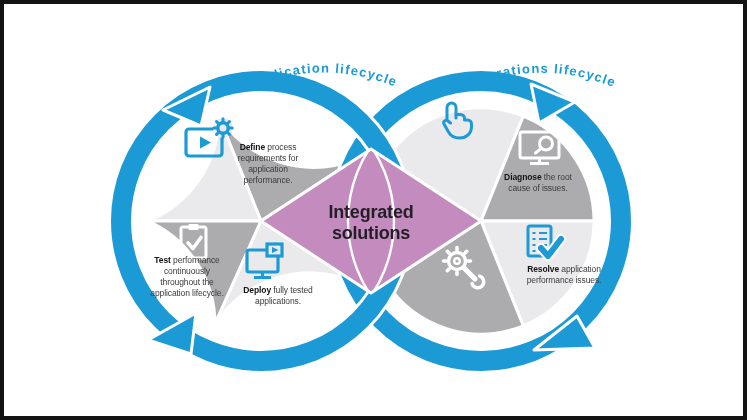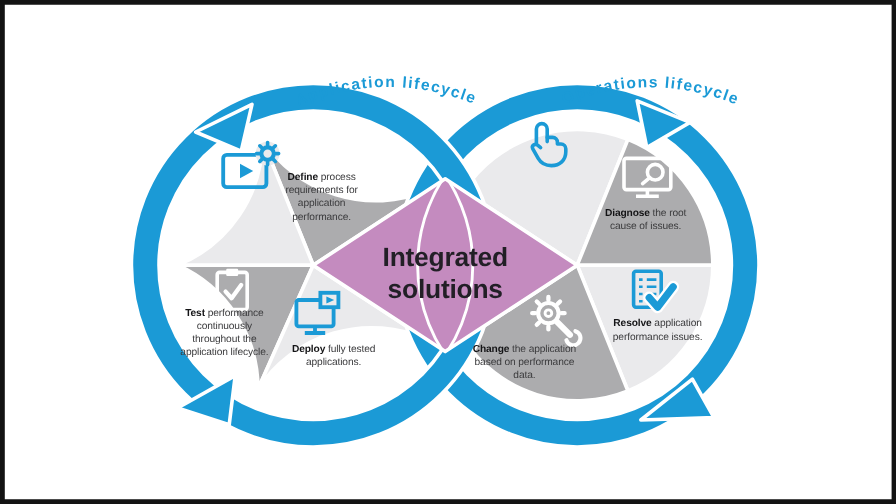--- a/index.html
+++ b/index.html
@@ -9,21 +9,21 @@
     font-family:"Liberation Sans", sans-serif;
   }
   .canvas svg.diagram{position:absolute;left:0;top:0;}
   .seg-text{
     position:absolute;text-align:center;font-size:8.5px;line-height:1.28;
     color:#3a3a3c;letter-spacing:-0.1px;
   }
   .seg-text b{color:#141416;font-weight:bold;}
   .center-title{
     position:absolute;left:306px;top:202px;width:130px;text-align:center;
-    font-size:22px;font-weight:bold;line-height:1.18;color:#221f26;letter-spacing:-0.2px;
+    font-size:18px;font-weight:bold;line-height:1.18;color:#221f26;letter-spacing:-0.2px;
   }
   .arclabel{font-size:13px;font-weight:bold;letter-spacing:1.2px;fill:#1b9ad6;}
 </style>
 </head>
 <body>
 
 <div class="canvas">
 
   <svg class="diagram" width="747" height="420" viewBox="0 0 747 420">
     <defs>
@@ -150,23 +150,20 @@
 
   <div class="seg-text" style="left:239px;top:285px;width:78px;">
     <b>Deploy</b><span> fully tested applications.</span>
   </div>
 
 
   <div class="seg-text" style="left:486px;top:172px;width:80px;margin-left:12px;">
     <b>Diagnose</b><span> the root cause of issues.</span>
   </div>
 
-  <div class="seg-text" style="left:393px;top:285px;width:88px;">
-    <b>Change</b><span> the application based on performance data.</span>
-  </div>
 
-  <div class="seg-text" style="left:504px;top:264px;width:88px;text-align:center;">
+  <div class="seg-text" style="left:520px;top:264px;width:88px;text-align:center;">
     <b>Resolve</b><span> application performance issues.</span>
   </div>
 
   <div class="center-title">Integrated solutions</div>
 
 </div>
 
 </body></html>

